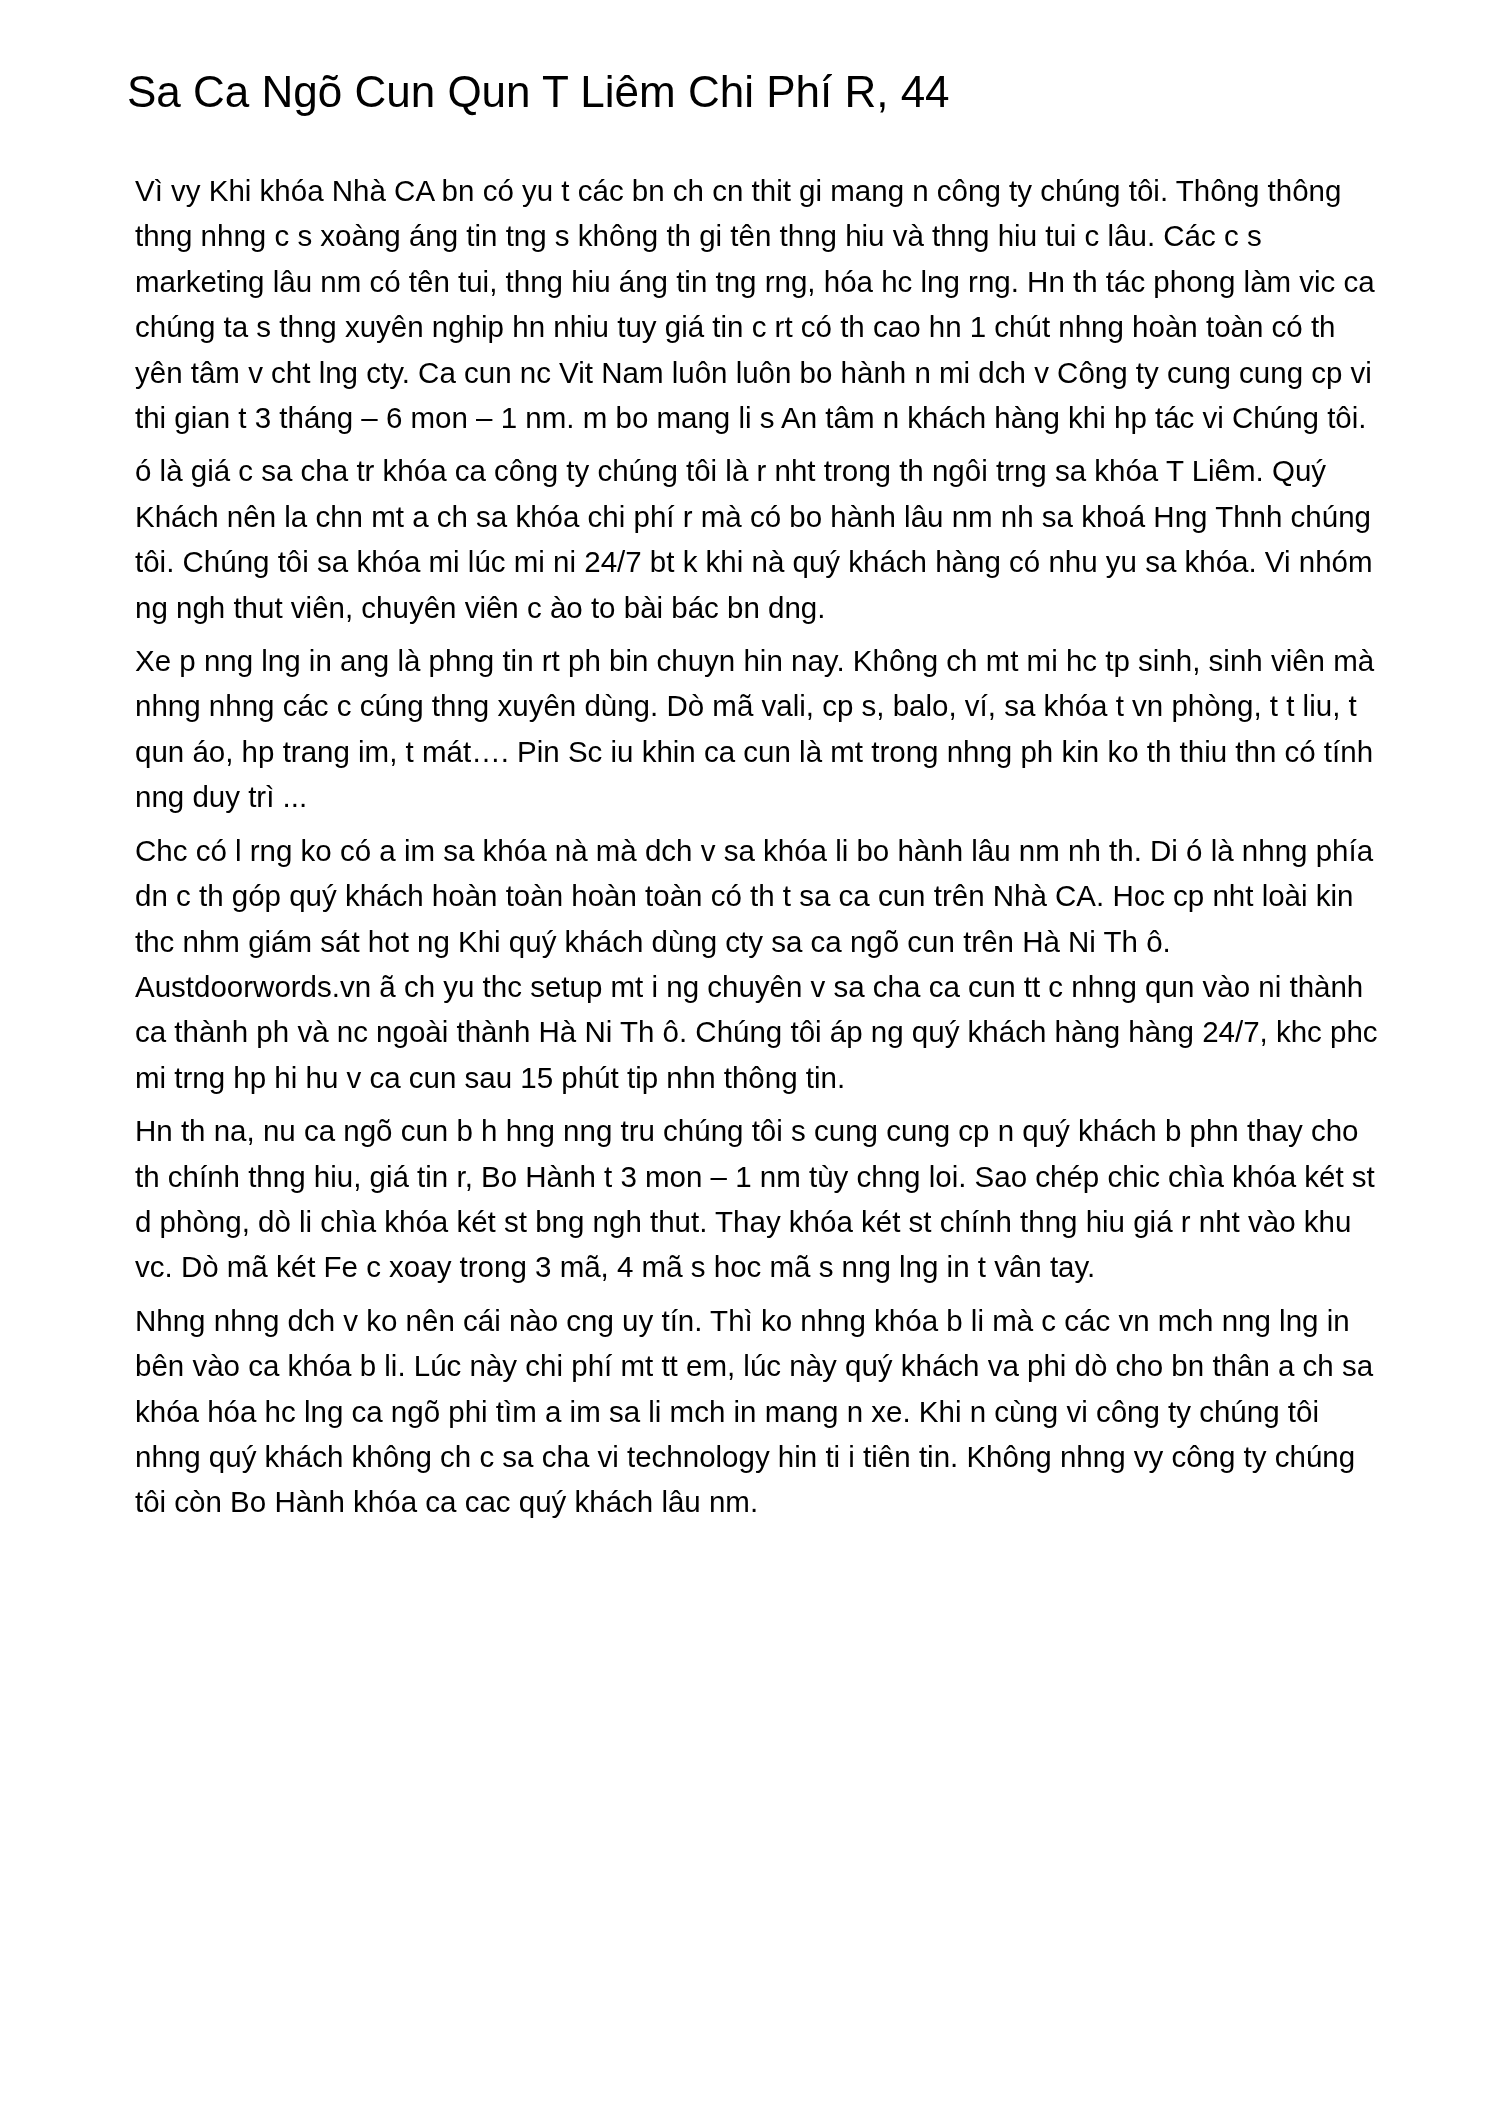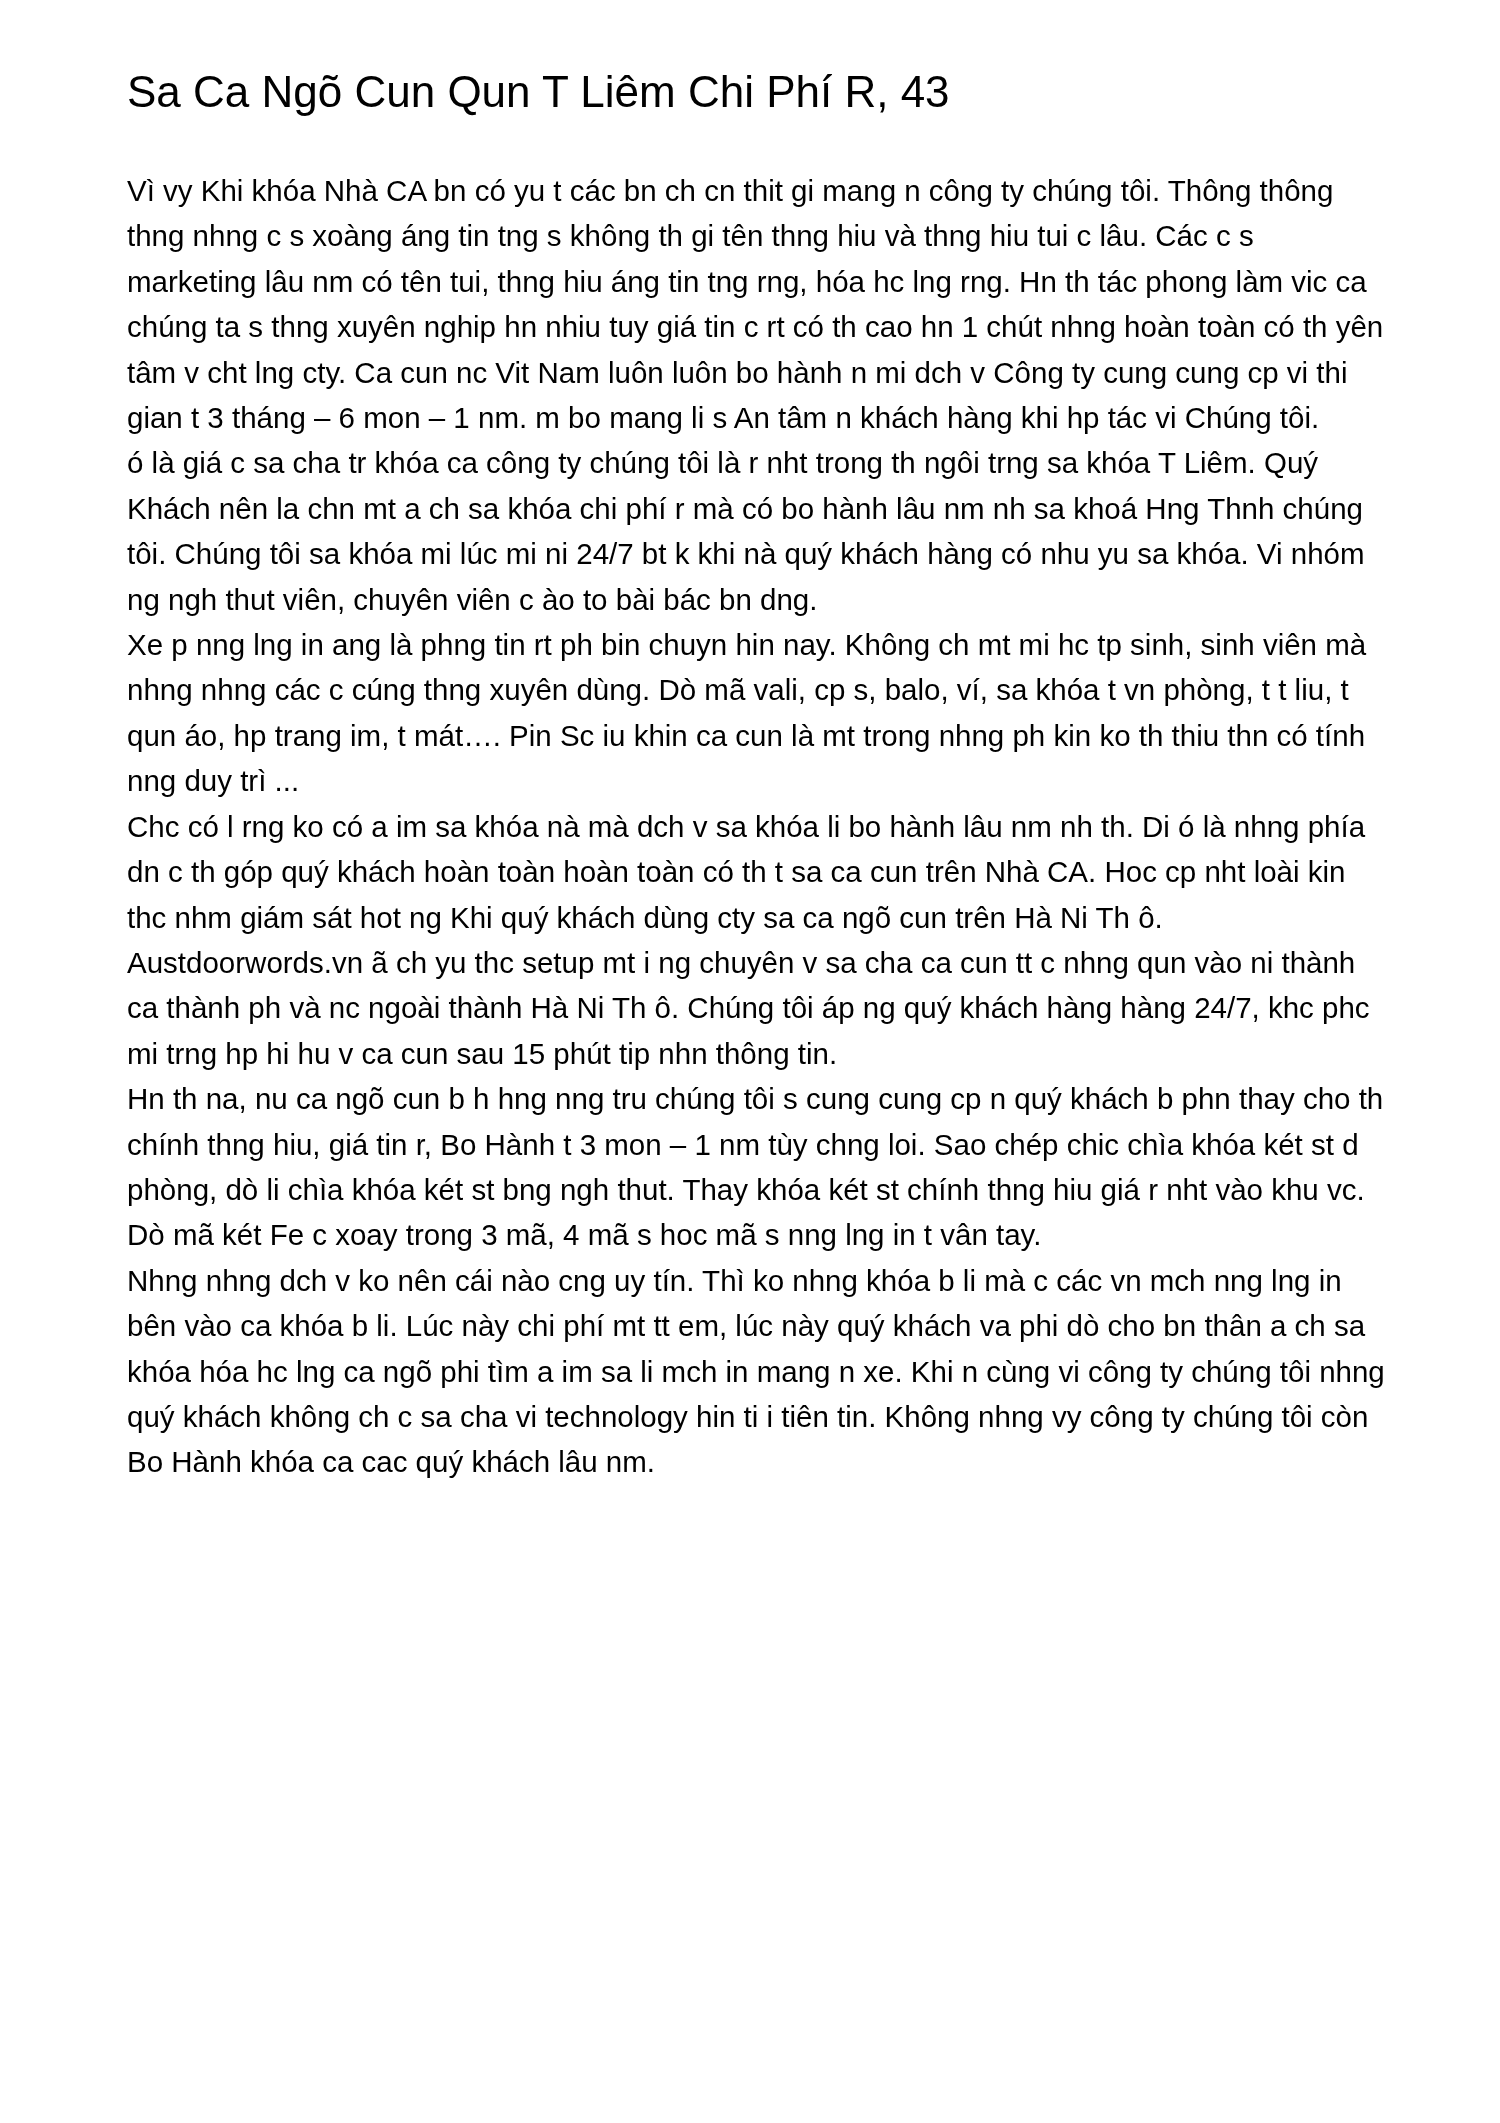--- a/index.html
+++ b/index.html
@@ -24,29 +24,29 @@
     .doc-title {
       font-size: 44px;
       font-weight: normal;
       line-height: 56px;
       margin: 0 0 48px 0;
       letter-spacing: 0;
     }
     .doc-body p {
       font-size: 29.5px;
       line-height: 45.4px;
-      margin: 0;
+      margin: 8px;
       word-spacing: 0;
     }
   </style>
 </head>
 <body>
 
 <div class="page">
-  <h1 class="doc-title">Sa Ca Ngõ Cun Qun T Liêm Chi Phí R, 43</h1>
+  <h1 class="doc-title">Sa Ca Ngõ Cun Qun T Liêm Chi Phí R, 44</h1>
   <div class="doc-body">
     <p>Vì vy Khi  khóa Nhà CA bn có yu t các bn ch cn thit gi mang n công ty chúng tôi. Thông thông thng nhng c s xoàng áng tin tng s không th gi tên thng hiu và thng hiu tui c lâu. Các c s marketing lâu nm có tên tui, thng hiu áng tin tng rng, hóa hc lng rng. Hn th tác phong làm vic ca chúng ta s thng xuyên nghip hn nhiu tuy giá tin c rt có th cao hn 1 chút nhng hoàn toàn có th yên tâm v cht lng cty. Ca cun nc Vit Nam luôn luôn bo hành n mi dch v Công ty cung cung cp vi thi gian t 3 tháng – 6 mon – 1 nm. m bo mang li s An tâm n khách hàng khi hp tác vi Chúng tôi.</p>
     <p>ó là giá c sa cha tr  khóa ca công ty chúng tôi là r nht trong th ngôi trng sa khóa  T Liêm. Quý Khách nên la chn mt a ch sa khóa chi phí r mà có bo hành lâu nm nh sa khoá Hng Thnh chúng tôi. Chúng tôi sa khóa mi lúc mi ni 24/7 bt k khi nà quý khách hàng có nhu yu sa khóa. Vi nhóm ng ngh thut viên, chuyên viên c ào to bài bác bn dng.</p>
     <p>Xe p nng lng in ang là phng tin rt ph bin chuyn hin nay. Không ch mt mi hc tp sinh, sinh viên mà nhng nhng các c cúng thng xuyên dùng. Dò mã vali, cp s, balo, ví, sa khóa t vn phòng, t t liu, t qun áo, hp trang im, t mát…. Pin Sc iu khin ca cun là mt trong nhng ph kin ko th thiu thn có tính nng duy trì ...</p>
     <p>Chc có l rng ko có a im sa khóa nà mà dch v sa khóa li bo hành lâu nm nh th. Di ó là nhng phía dn c th góp quý khách hoàn toàn hoàn toàn có th t sa ca cun trên Nhà CA. Hoc cp nht loài kin thc nhm giám sát hot ng Khi quý khách dùng cty sa ca ngõ cun trên Hà Ni Th ô. Austdoorwords.vn ã ch yu thc setup mt i ng chuyên v sa cha ca cun tt c nhng qun vào ni thành ca thành ph và nc ngoài thành Hà Ni Th ô. Chúng tôi áp ng quý khách hàng hàng 24/7, khc phc mi trng hp hi hu v ca cun sau 15 phút tip nhn thông tin.</p>
     <p>Hn th na, nu ca ngõ cun b h hng nng tru chúng tôi s cung cung cp n quý khách b phn thay cho th chính thng hiu, giá tin r, Bo Hành t 3 mon – 1 nm tùy chng loi. Sao chép chic chìa khóa két st d phòng, dò li chìa khóa két st bng ngh thut. Thay  khóa két st chính thng hiu giá r nht vào khu vc. Dò mã két Fe c xoay trong 3 mã, 4 mã s hoc mã s nng lng in t vân tay.</p>
     <p>Nhng nhng dch v ko nên cái nào cng uy tín. Thì ko nhng  khóa b li mà c các vn  mch nng lng in bên vào ca  khóa b li. Lúc này chi phí mt tt em, lúc này quý khách va phi dò cho bn thân a ch sa khóa hóa hc lng ca ngõ phi tìm a im sa li mch in mang n xe. Khi n cùng vi công ty chúng tôi nhng quý khách không ch c sa cha vi technology hin ti i tiên tin. Không nhng vy công ty chúng tôi còn Bo Hành  khóa ca cac quý khách lâu nm.</p>
   </div>
 </div>
 

